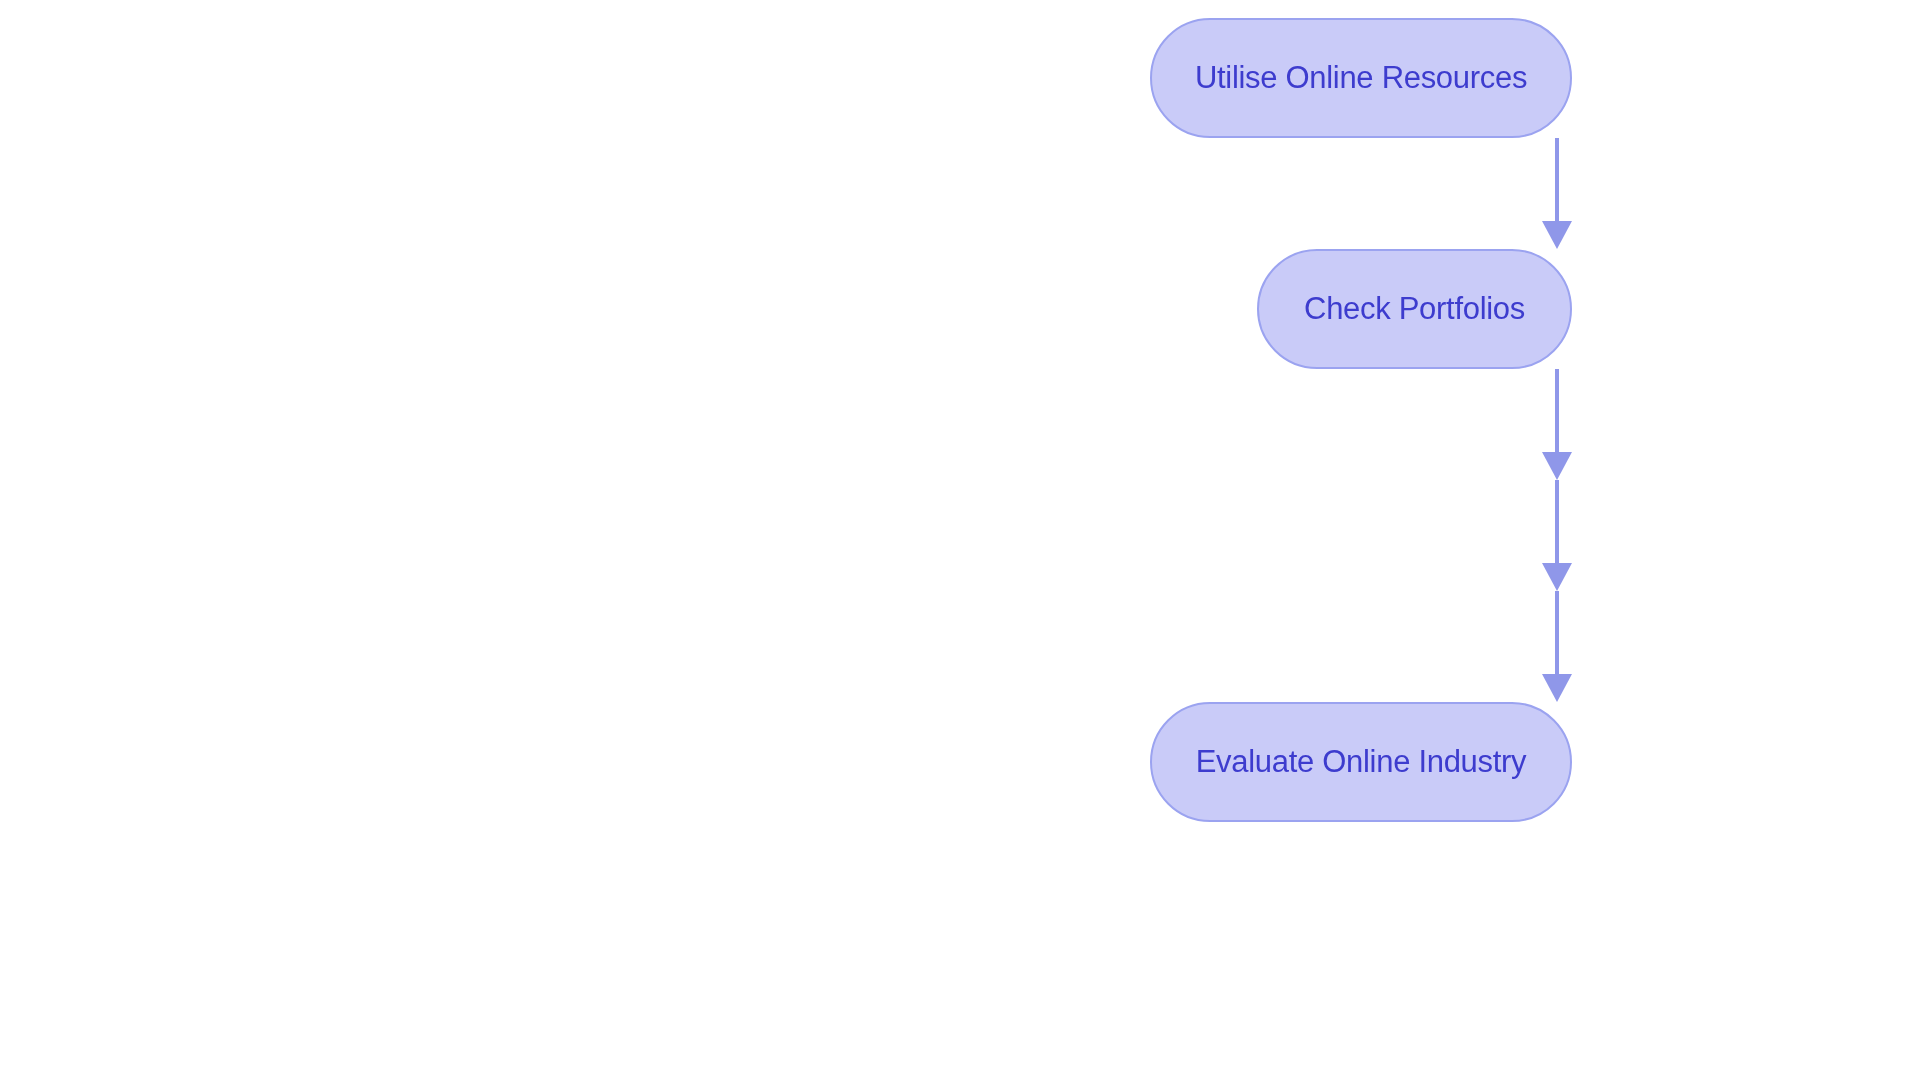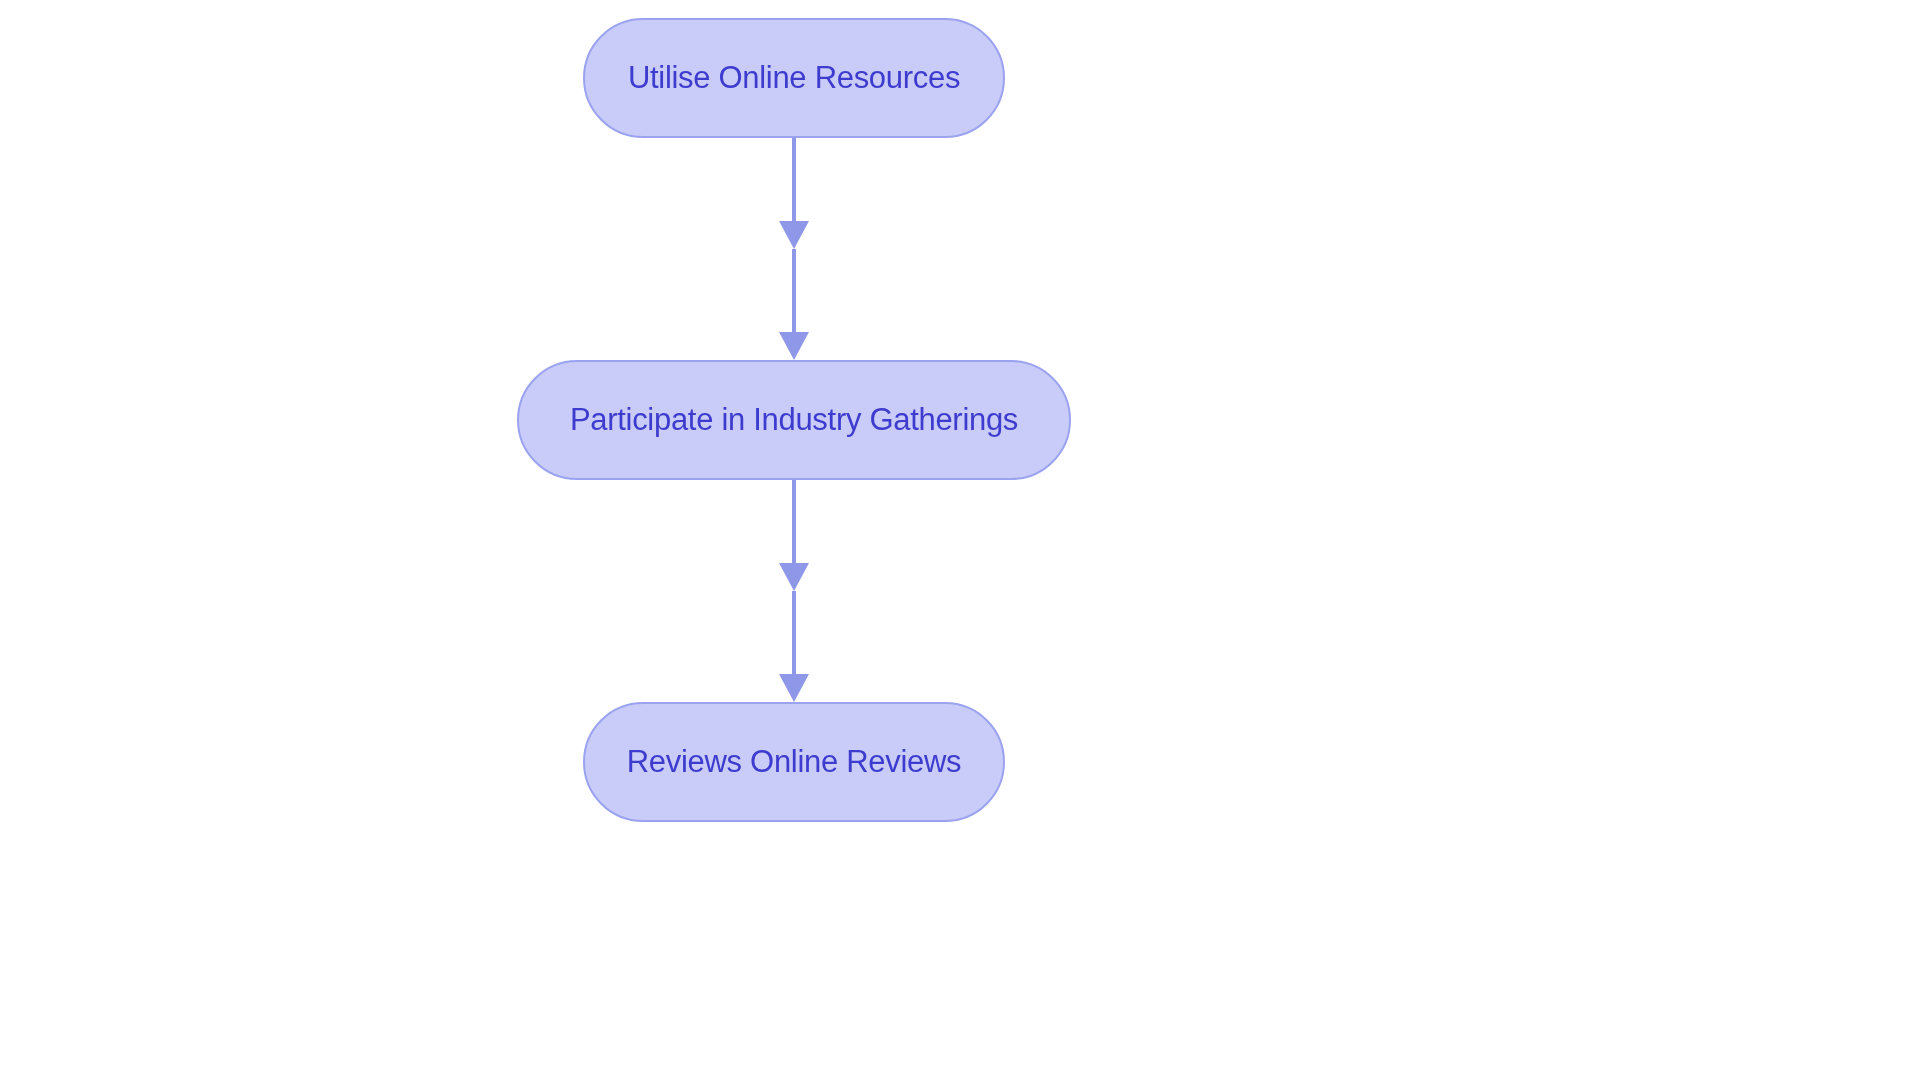--- a/index.html
+++ b/index.html
@@ -10,25 +10,25 @@
     width: 1920px;
     height: 1083px;
     background: var(--background, #ffffff);
     font-family: "Liberation Sans", sans-serif;
     overflow: hidden;
     position: relative;
   }
   .flow {
     position: absolute;
     top: 18px;
-    left: 8px;
+    left: 0;
     width: 1572px;
     display: flex;
     flex-direction: column;
-    align-items: center;
+    align-items: flex-end;
   }
   .node {
     box-sizing: border-box;
     height: 120px;
     border-radius: 60px;
     background: var(--node-fill, #c9cbf8);
     border: 2px solid var(--node-border, #9ba3f0);
     color: var(--node-text, #3d3cce);
     display: flex;
     align-items: center;
@@ -69,38 +69,38 @@
 
   <div class="node w-1">
     <span>Utilise Online Resources</span>
   </div>
 
   <div class="connector">
     <div class="line"></div>
     <div class="head"></div>
   </div>
 
-
-  <div class="connector">
-    <div class="line"></div>
-    <div class="head"></div>
-  </div>
-
-  <div class="node w-3">
-    <span>Participate in Industry Gatherings</span>
+  <div class="node w-2">
+    <span>Check Portfolios</span>
   </div>
 
   <div class="connector">
     <div class="line"></div>
     <div class="head"></div>
   </div>
 
 
   <div class="connector">
     <div class="line"></div>
     <div class="head"></div>
   </div>
 
+
+  <div class="connector">
+    <div class="line"></div>
+    <div class="head"></div>
+  </div>
+
   <div class="node w-5">
-    <span>Reviews Online Reviews</span>
+    <span>Evaluate Online Industry</span>
   </div>
 
 </div>
 
 </body></html>

